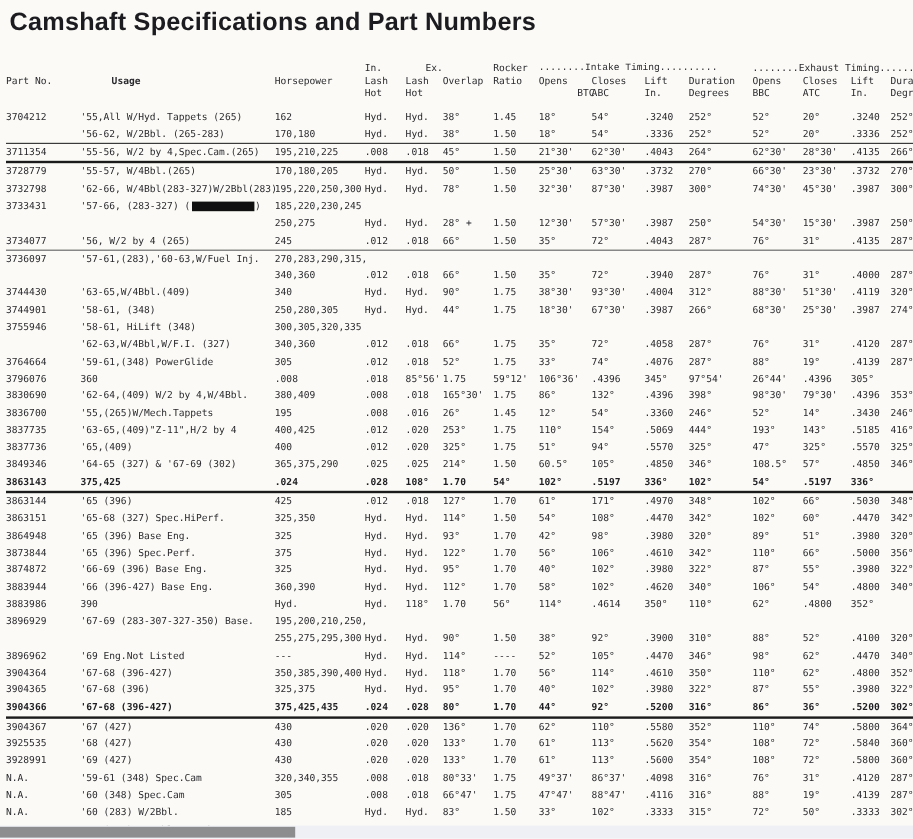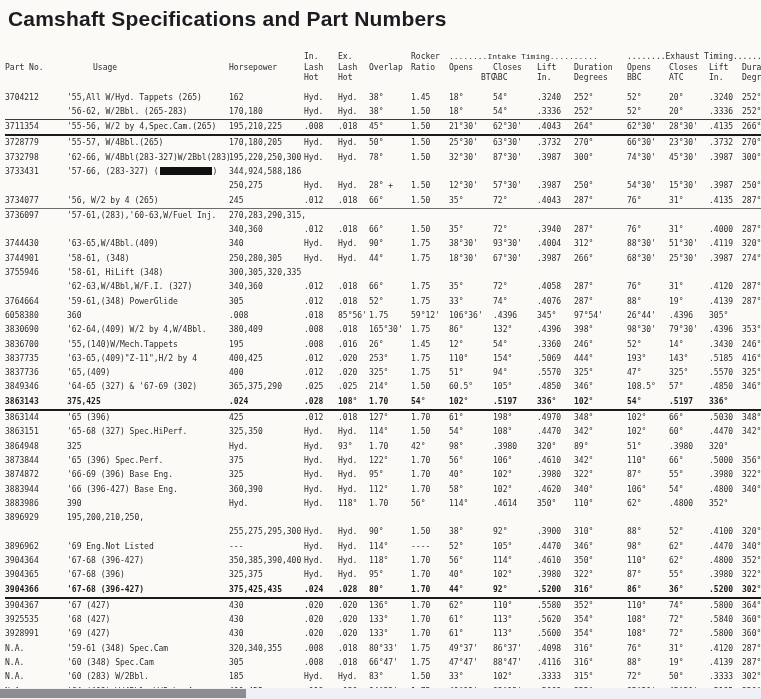--- a/index.html
+++ b/index.html
@@ -17,24 +17,24 @@
   .tbl{position:absolute;top:52px;left:5px;width:792px;font-size:8px;}
   .hline,.row{
     display:grid;
     grid-template-columns:62px 162px 75px 34px 31px 42px 38px 44px 44px 37px 53px 42px 40px 33px 55px;
     width:792px;white-space:nowrap;
   }
   .hline{line-height:10.5px;height:10.5px;}
   .hdr{margin-bottom:7px;}
   .row{line-height:14.3px;height:14.3px;}
   .cell,.hcell{overflow:visible;}
-  .hcell.usage-h{padding-left:26px;}
+  .hcell.usage-h{padding-left:26px;font-weight:bold;}
   .dots-i{grid-column:8 / span 4;font-family:Liberation Mono, monospace;}
   .dots-e{grid-column:12 / span 4;}
-  .in-h{grid-column:4;} .ex-h{grid-column:5;} .rocker-h{grid-column:7;}
+  .in-h{grid-column:4;} .ex-h{grid-column:5;text-align:right;} .rocker-h{grid-column:7;}
   .hot-i{grid-column:4;} .hot-e{grid-column:5;}
   .l3-btc{grid-column:8;margin-left:32px;} .l3-abc{grid-column:9;} .l3-in{grid-column:10;} .l3-deg{grid-column:11;}
   .l3-bbc{grid-column:12;} .l3-atc{grid-column:13;} .l3-in2{grid-column:14;} .l3-deg2{grid-column:15;}
   .emph{font-weight:bold;color:#1e1e22;}
   .ra{border-top:1px solid #3a3a3a;}
   .rb-thick{border-bottom:2px solid #1b1b1b;}
   .rb-thin{border-bottom:1.5px solid #6b6b6b;}
   .redact{display:inline-block;width:52px;height:8px;background:#101010;vertical-align:middle;margin:0 1px;}
   .bottom-strip{position:absolute;left:0;bottom:0;width:761px;height:11px;background:#eef0f6;}
   .bottom-bar{position:absolute;left:0;bottom:1px;width:246px;height:9px;background:#8d8d90;}
@@ -166,21 +166,21 @@
           <div class="cell c9">.3987</div>
           <div class="cell c10">300°</div>
           <div class="cell c11">74°30'</div>
           <div class="cell c12">45°30'</div>
           <div class="cell c13">.3987</div>
           <div class="cell c14">300°</div>
         </div>
         <div class="row">
           <div class="cell c0">3733431</div>
           <div class="cell c1">'57-66, (283-327) (<span class="redact"></span>)</div>
-          <div class="cell c2">344,924,588,186</div>
+          <div class="cell c2">185,220,230,245</div>
           <div class="cell c3"></div>
           <div class="cell c4"></div>
           <div class="cell c5"></div>
           <div class="cell c6"></div>
           <div class="cell c7"></div>
           <div class="cell c8"></div>
           <div class="cell c9"></div>
           <div class="cell c10"></div>
           <div class="cell c11"></div>
           <div class="cell c12"></div>
@@ -334,21 +334,21 @@
           <div class="cell c7">33°</div>
           <div class="cell c8">74°</div>
           <div class="cell c9">.4076</div>
           <div class="cell c10">287°</div>
           <div class="cell c11">88°</div>
           <div class="cell c12">19°</div>
           <div class="cell c13">.4139</div>
           <div class="cell c14">287°</div>
         </div>
         <div class="row">
-          <div class="cell c0">6058380</div>
+          <div class="cell c0">3796076</div>
           <div class="cell c2">360</div>
           <div class="cell c3">.008</div>
           <div class="cell c4">.018</div>
           <div class="cell c5">85°56'</div>
           <div class="cell c6">1.75</div>
           <div class="cell c7">59°12'</div>
           <div class="cell c8">106°36'</div>
           <div class="cell c9">.4396</div>
           <div class="cell c10">345°</div>
           <div class="cell c11">97°54'</div>
@@ -368,21 +368,21 @@
           <div class="cell c8">132°</div>
           <div class="cell c9">.4396</div>
           <div class="cell c10">398°</div>
           <div class="cell c11">98°30'</div>
           <div class="cell c12">79°30'</div>
           <div class="cell c13">.4396</div>
           <div class="cell c14">353°</div>
         </div>
         <div class="row">
           <div class="cell c0">3836700</div>
-          <div class="cell c1">'55,(140)W/Mech.Tappets</div>
+          <div class="cell c1">'55,(265)W/Mech.Tappets</div>
           <div class="cell c2">195</div>
           <div class="cell c3">.008</div>
           <div class="cell c4">.016</div>
           <div class="cell c5">26°</div>
           <div class="cell c6">1.45</div>
           <div class="cell c7">12°</div>
           <div class="cell c8">54°</div>
           <div class="cell c9">.3360</div>
           <div class="cell c10">246°</div>
           <div class="cell c11">52°</div>
@@ -459,21 +459,21 @@
         </div>
         <div class="row">
           <div class="cell c0">3863144</div>
           <div class="cell c1">'65 (396)</div>
           <div class="cell c2">425</div>
           <div class="cell c3">.012</div>
           <div class="cell c4">.018</div>
           <div class="cell c5">127°</div>
           <div class="cell c6">1.70</div>
           <div class="cell c7">61°</div>
-          <div class="cell c8">198°</div>
+          <div class="cell c8">171°</div>
           <div class="cell c9">.4970</div>
           <div class="cell c10">348°</div>
           <div class="cell c11">102°</div>
           <div class="cell c12">66°</div>
           <div class="cell c13">.5030</div>
           <div class="cell c14">348°</div>
         </div>
         <div class="row">
           <div class="cell c0">3863151</div>
           <div class="cell c1">'65-68 (327) Spec.HiPerf.</div>
@@ -486,20 +486,21 @@
           <div class="cell c8">108°</div>
           <div class="cell c9">.4470</div>
           <div class="cell c10">342°</div>
           <div class="cell c11">102°</div>
           <div class="cell c12">60°</div>
           <div class="cell c13">.4470</div>
           <div class="cell c14">342°</div>
         </div>
         <div class="row">
           <div class="cell c0">3864948</div>
+          <div class="cell c1">'65 (396) Base Eng.</div>
           <div class="cell c2">325</div>
           <div class="cell c3">Hyd.</div>
           <div class="cell c4">Hyd.</div>
           <div class="cell c5">93°</div>
           <div class="cell c6">1.70</div>
           <div class="cell c7">42°</div>
           <div class="cell c8">98°</div>
           <div class="cell c9">.3980</div>
           <div class="cell c10">320°</div>
           <div class="cell c11">89°</div>
@@ -569,20 +570,21 @@
           <div class="cell c8">114°</div>
           <div class="cell c9">.4614</div>
           <div class="cell c10">350°</div>
           <div class="cell c11">110°</div>
           <div class="cell c12">62°</div>
           <div class="cell c13">.4800</div>
           <div class="cell c14">352°</div>
         </div>
         <div class="row">
           <div class="cell c0">3896929</div>
+          <div class="cell c1">'67-69 (283-307-327-350) Base.</div>
           <div class="cell c2">195,200,210,250,</div>
           <div class="cell c3"></div>
           <div class="cell c4"></div>
           <div class="cell c5"></div>
           <div class="cell c6"></div>
           <div class="cell c7"></div>
           <div class="cell c8"></div>
           <div class="cell c9"></div>
           <div class="cell c10"></div>
           <div class="cell c11"></div>

